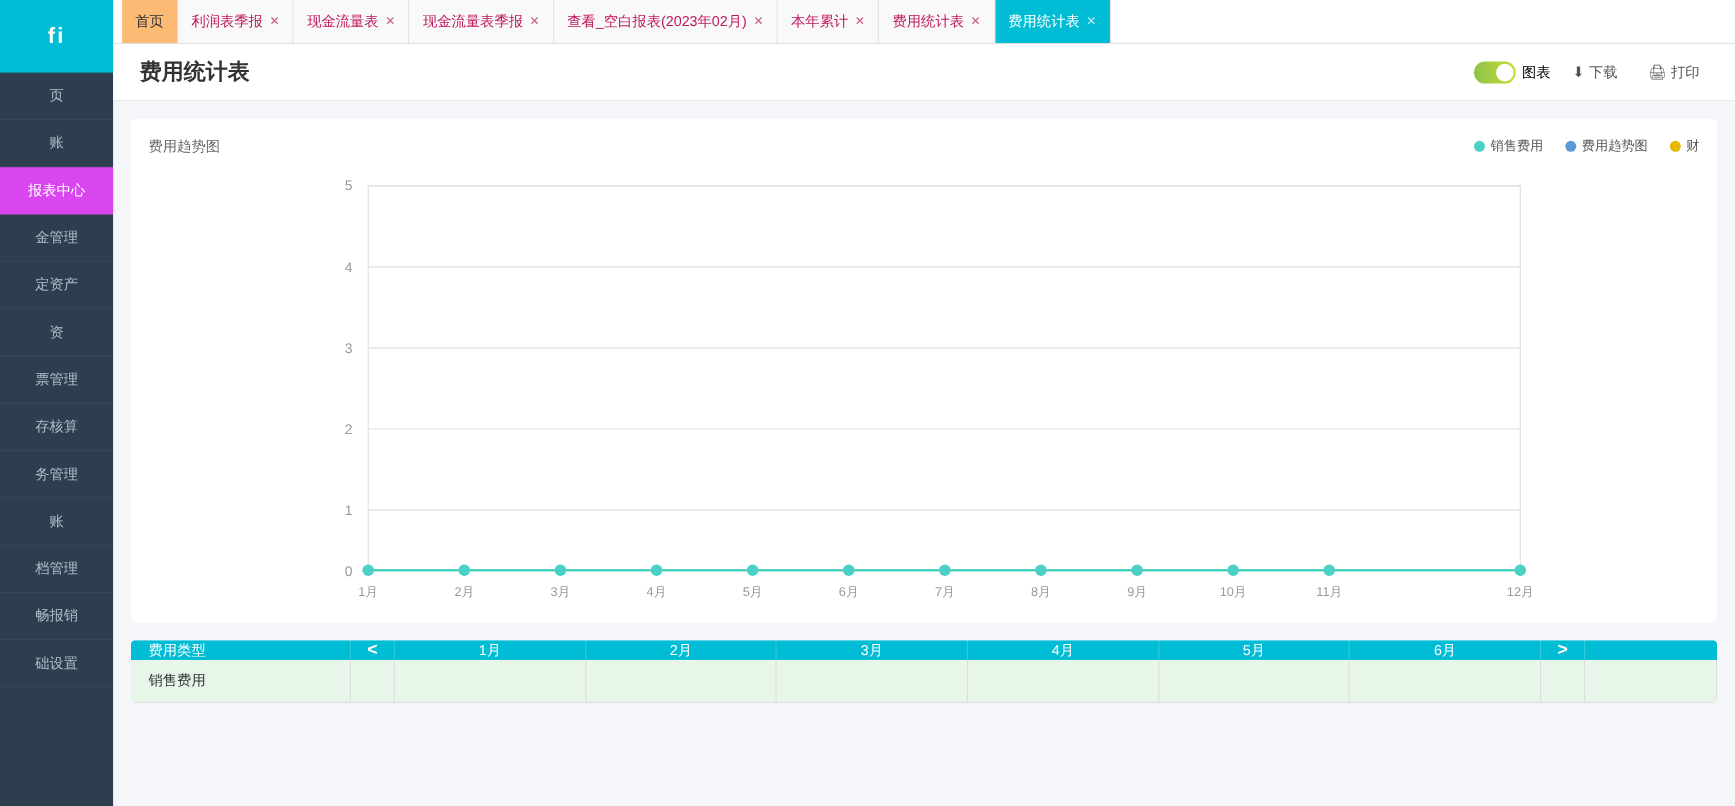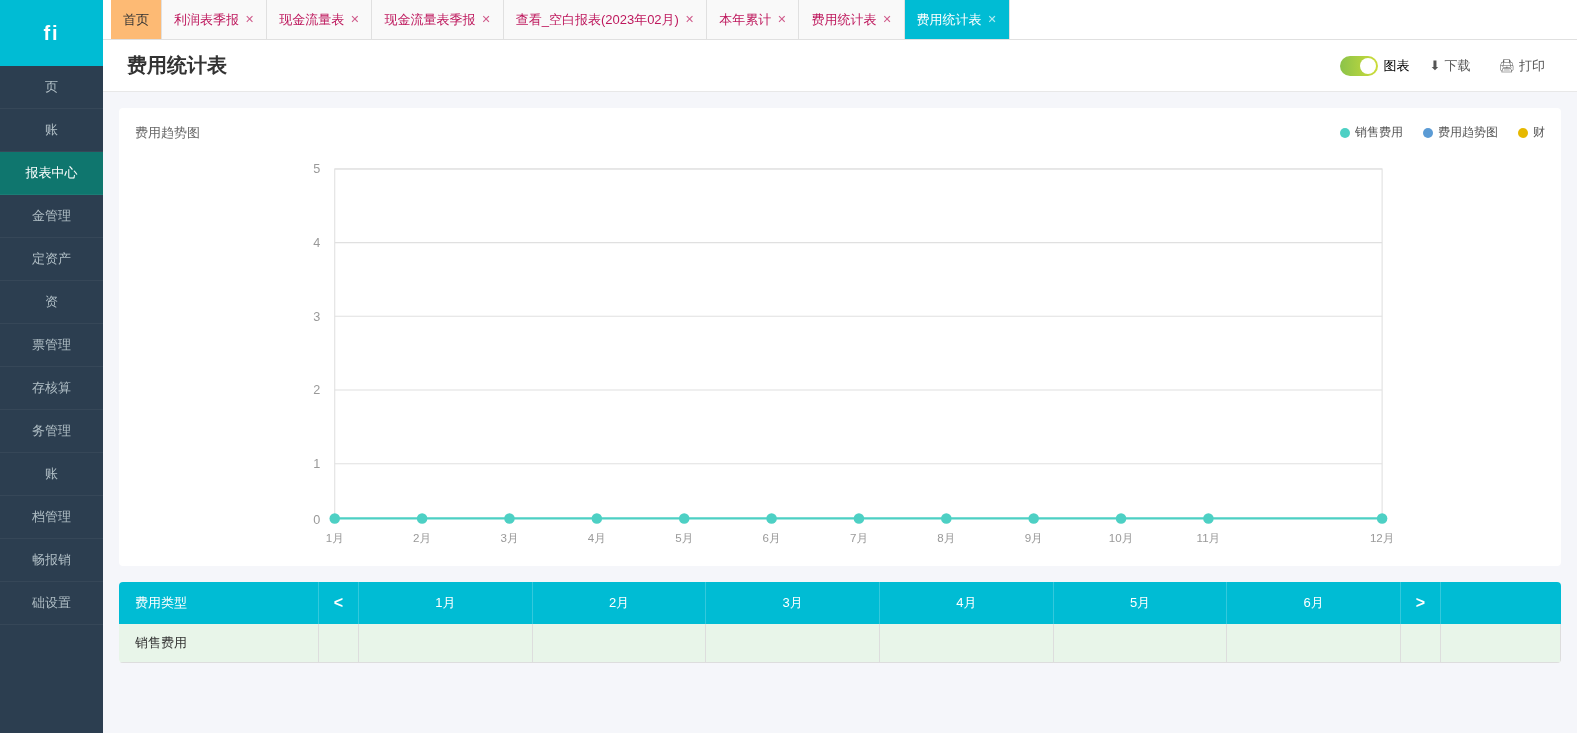--- a/index.html
+++ b/index.html
@@ -26,21 +26,21 @@
       letter-spacing: 2px;
     }
     .sidebar-item {
       padding: 12px 0;
       text-align: center;
       color: #b0bec5;
       cursor: pointer;
       font-size: 13px;
       border-bottom: 1px solid rgba(255,255,255,0.05);
     }
-    .sidebar-item.active { background: #0f766e; color: #fff; }
+    .sidebar-item.active { background: #d946ef; color: #fff; }
 
     
     .main {
       flex: 1;
       display: flex;
       flex-direction: column;
       overflow: hidden;
       background: #f5f6fa;
     }
 
@@ -183,21 +183,21 @@
       flex-shrink: 0;
     }
     .table-header-row {
       display: grid;
       grid-template-columns: 200px 40px 1fr 1fr 1fr 1fr 1fr 1fr 40px 120px;
       background: #00bcd4;
       color: #fff;
       font-size: 13px;
     }
     .table-header-cell {
-      padding: 12px 8px;
+      padding: 0 8px;
       text-align: center;
       border-right: 1px solid rgba(255,255,255,0.2);
       display: flex;
       align-items: center;
       justify-content: center;
     }
     .table-header-cell:first-child {
       justify-content: flex-start;
       padding-left: 16px;
     }

